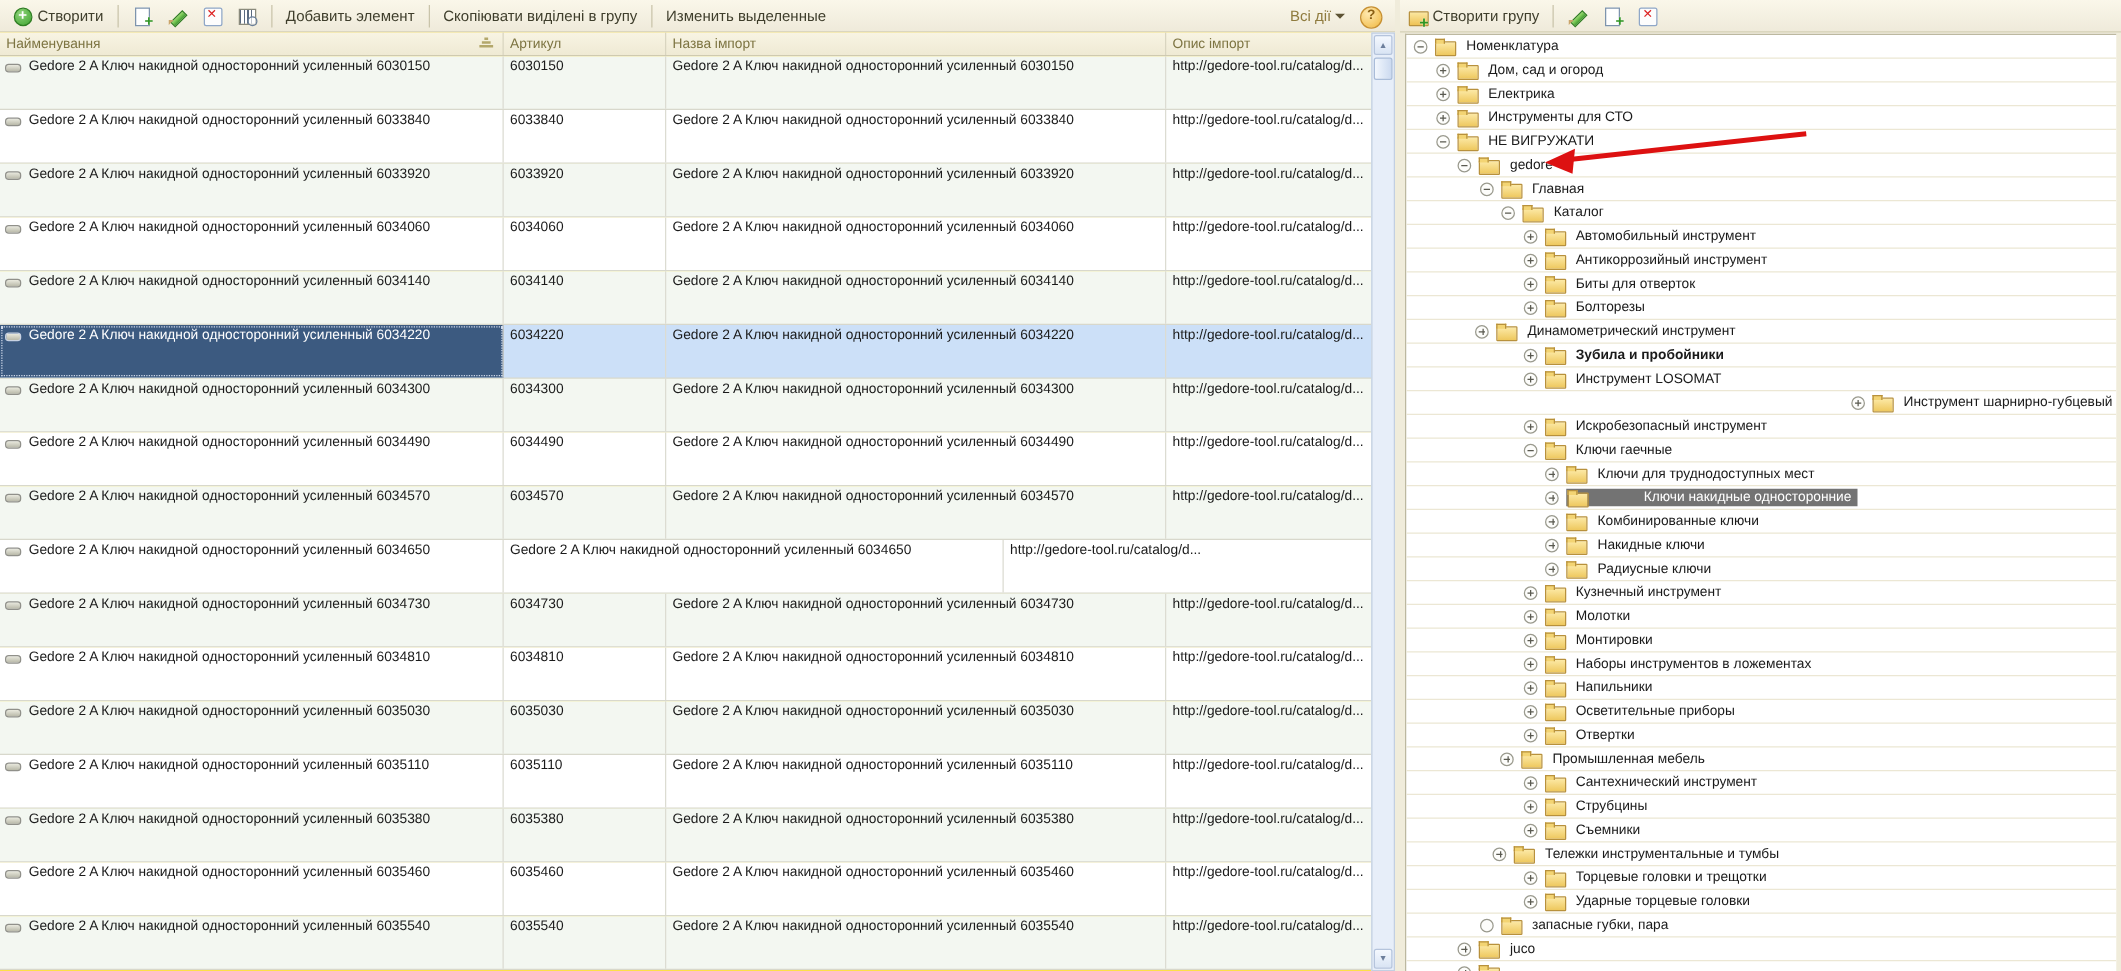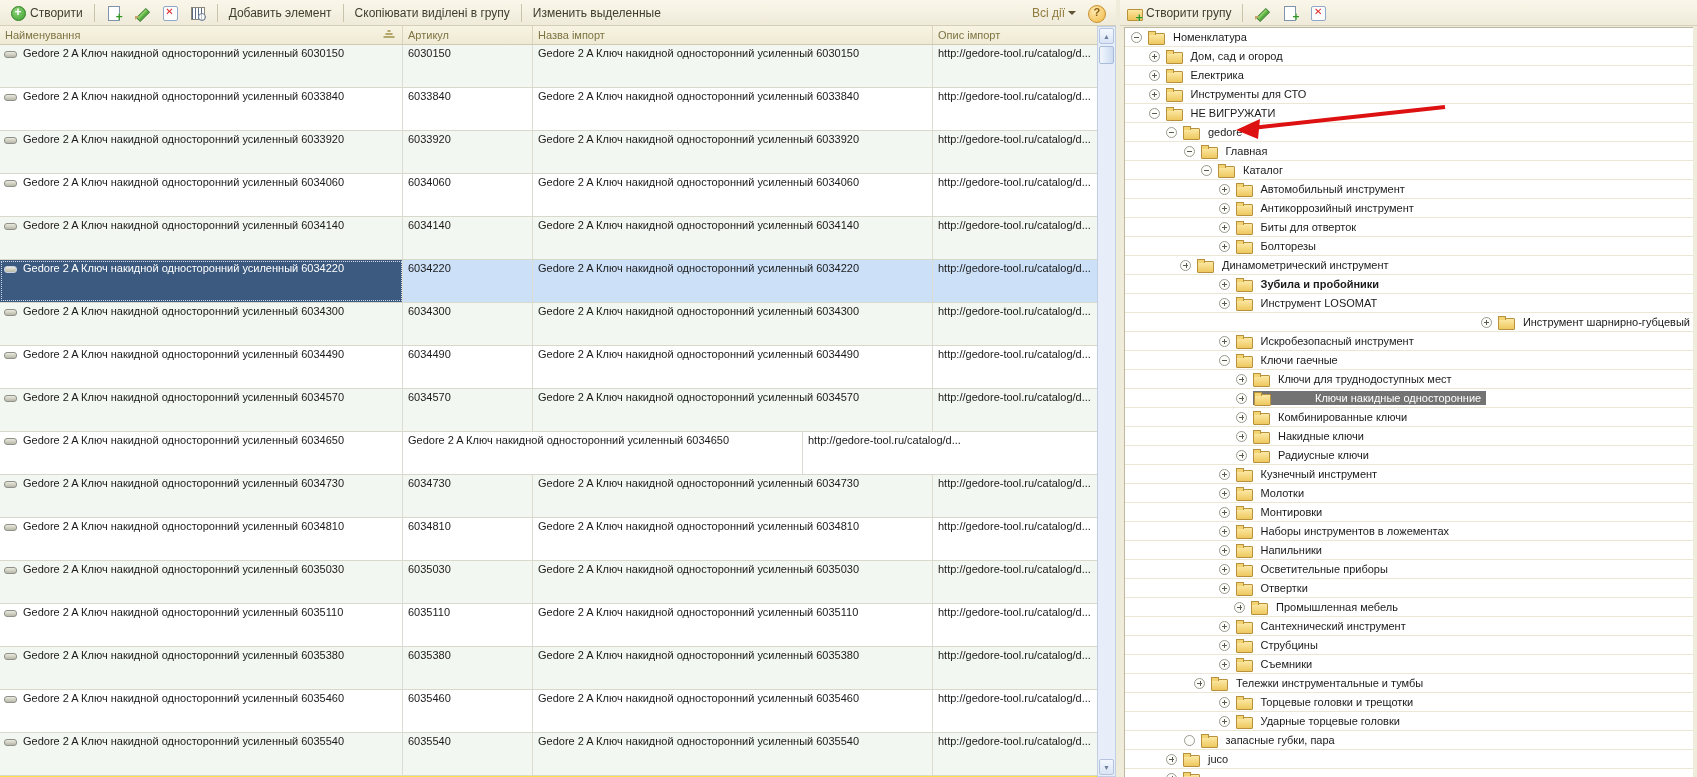--- a/index.html
+++ b/index.html
@@ -491,21 +491,21 @@
     <div class="trrow" style="padding-left: 93.5px;">
       <span class="expander plus"></span>
       <span class="folder"></span>
       <span class="tlabel">Осветительные приборы</span>
     </div>
     <div class="trrow" style="padding-left: 93.5px;">
       <span class="expander plus"></span>
       <span class="folder"></span>
       <span class="tlabel">Отвертки</span>
     </div>
-    <div class="trrow" style="padding-left: 109px;">
+    <div class="trrow" style="padding-left: 75px;">
       <span class="expander plus"></span>
       <span class="folder"></span>
       <span class="tlabel">Промышленная мебель</span>
     </div>
     <div class="trrow" style="padding-left: 93.5px;">
       <span class="expander plus"></span>
       <span class="folder"></span>
       <span class="tlabel">Сантехнический инструмент</span>
     </div>
     <div class="trrow" style="padding-left: 93.5px;">

